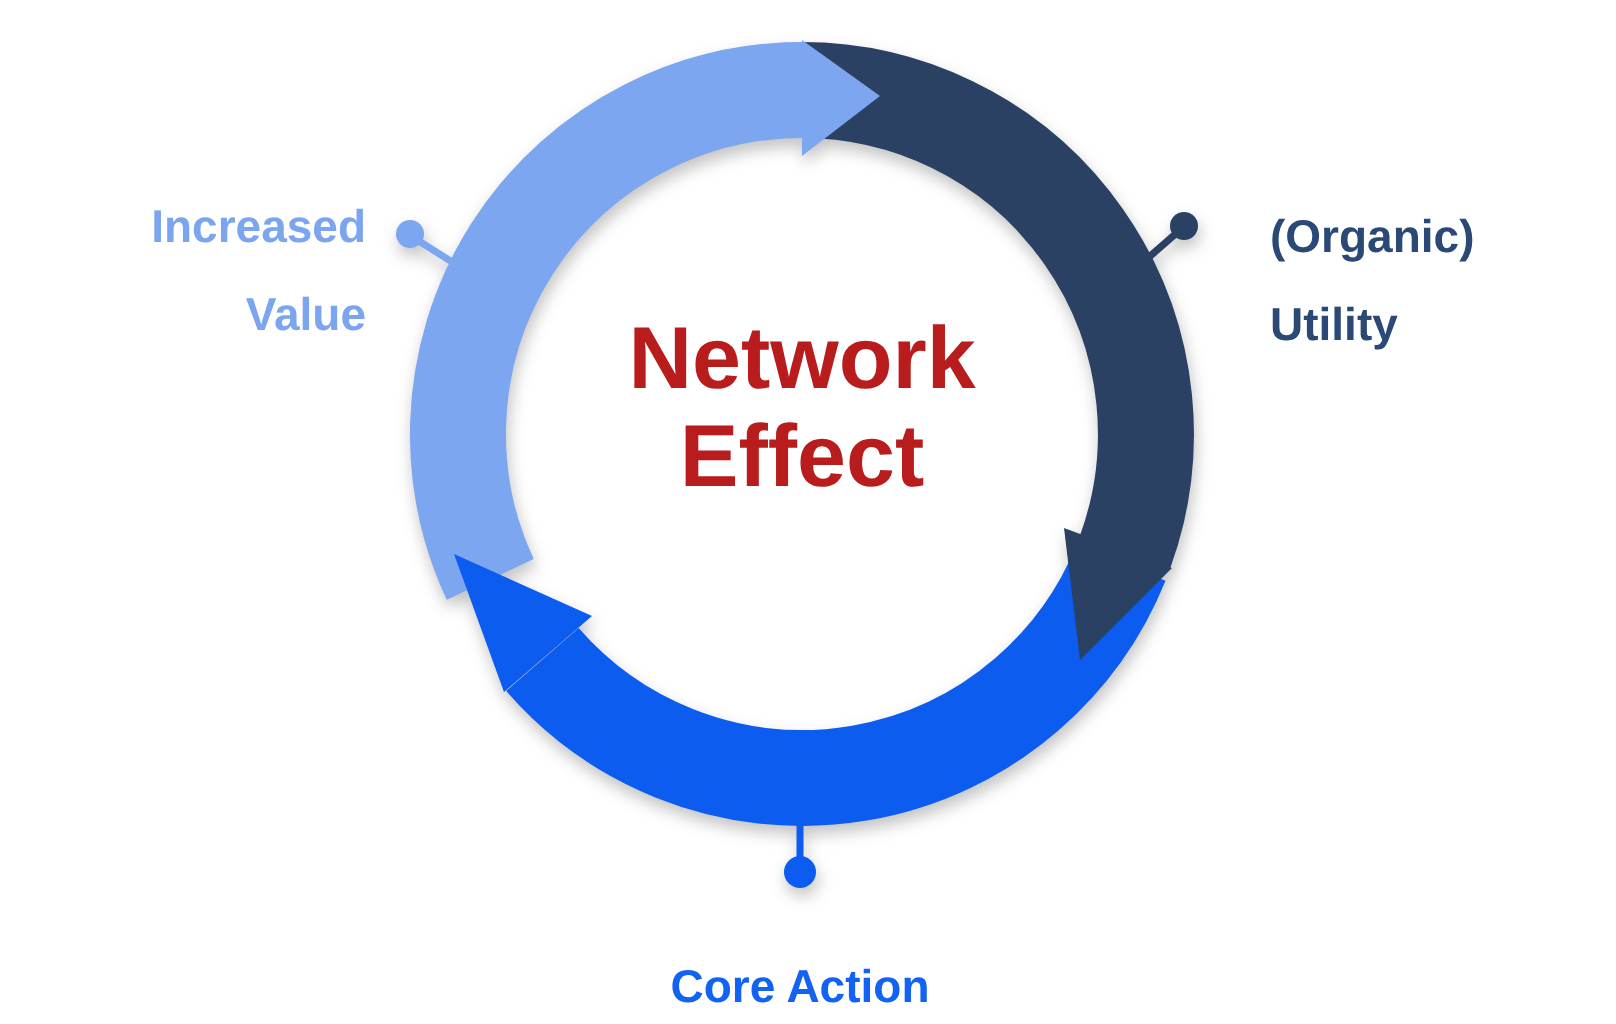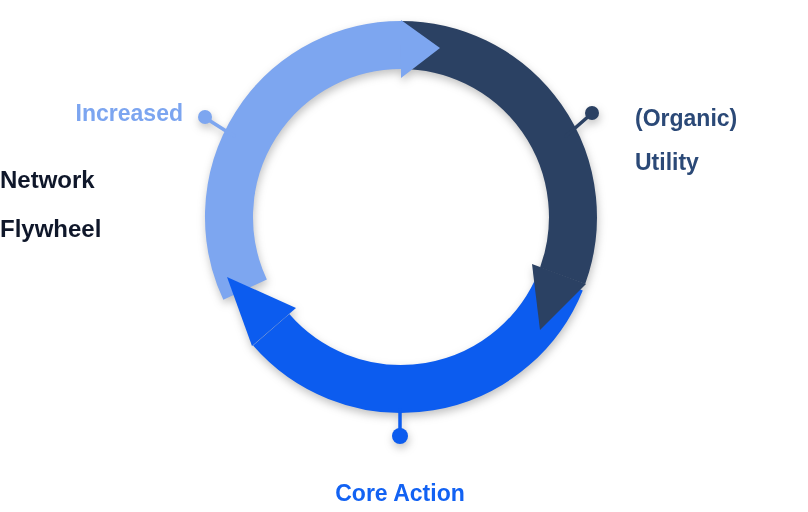--- a/index.html
+++ b/index.html
@@ -24,24 +24,25 @@
     font-size: 23px;
     line-height: 44px;
     white-space: nowrap;
   }
   .label-left  { top: 91px;  right: 625px; text-align: right;  color: #7CA5F0; }
   .label-right { top: 96px;  left: 623px;  text-align: left;   color: #2B4977; margin-left: 12px; }
   .label-bottom{ top: 471px; left: 0; width: 800px; text-align: center; color: #1262F3; }
   .center-title {
     position: absolute;
     top: 155px; left: 0; width: 802px;
+    text-align: center;
     font-weight: bold;
-    font-size: 24px;
+    font-size: 44px;
     line-height: 49px;
-    color: #0f172a;
+    color: #b91c1c;
   }
 </style>
 </head>
 <body>
 
 <div class="stage">
 
   <svg class="flywheel-svg" viewBox="0 0 808 512" xmlns="http://www.w3.org/2000/svg">
     <g class="ring-group">
 
@@ -61,25 +62,26 @@
       <line x1="590" y1="115" x2="566" y2="136" stroke-width="3.5" stroke-linecap="round" stroke="#2B4163"></line>
       <circle cx="592" cy="113" r="7" fill="#2B4163"></circle>
 
       <line x1="400" y1="410" x2="400" y2="430" stroke-width="3.5" stroke-linecap="round" stroke="#0C5CEF"></line>
       <circle cx="400" cy="436" r="8" fill="#0C5CEF"></circle>
     </g>
   </svg>
 
   <div class="center-title">
     <div>Network</div>
-    <div>Flywheel</div>
+    <div>Effect</div>
   </div>
 
   <div class="label label-left">
     <div>Increased</div>
+    <div>Value</div>
   </div>
 
   <div class="label label-right">
     <div>(Organic)</div>
     <div>Utility</div>
   </div>
 
   <div class="label label-bottom">
     <div>Core Action</div>
   </div>

